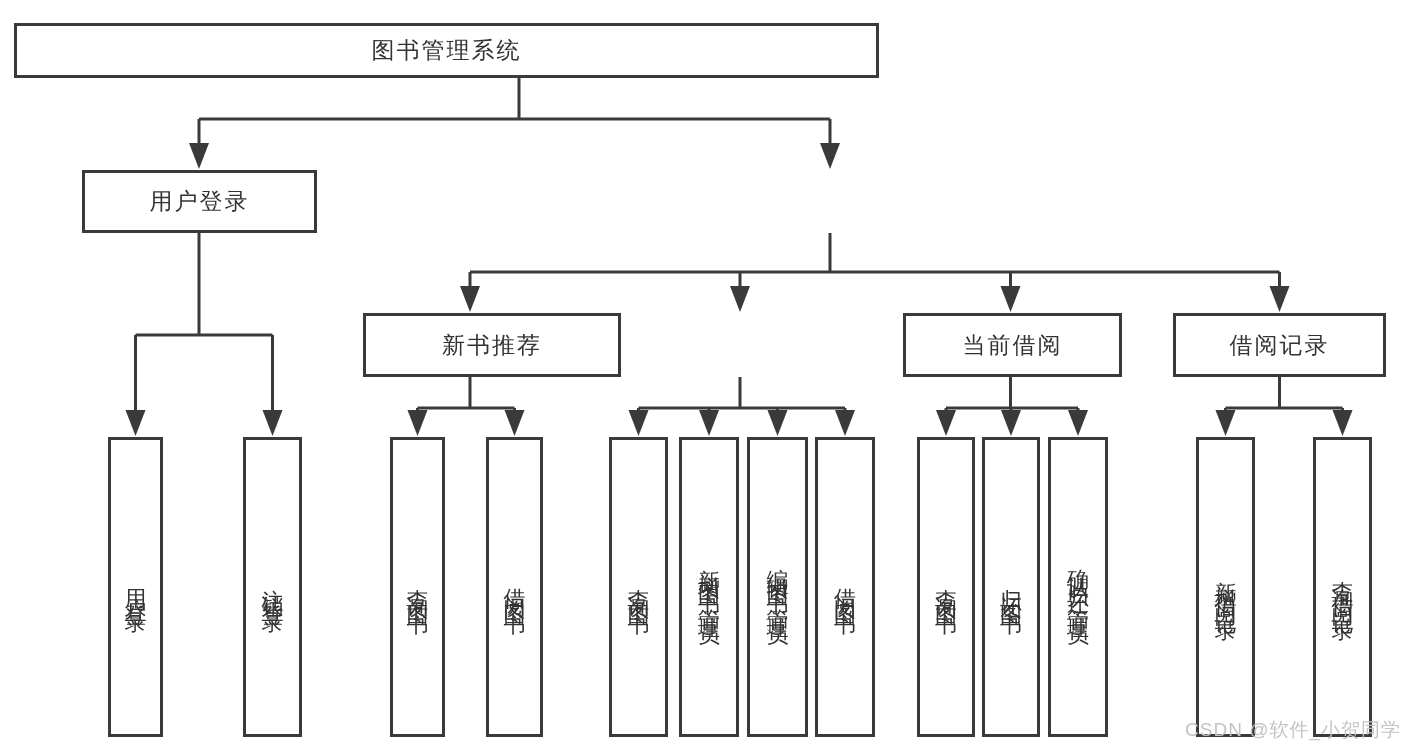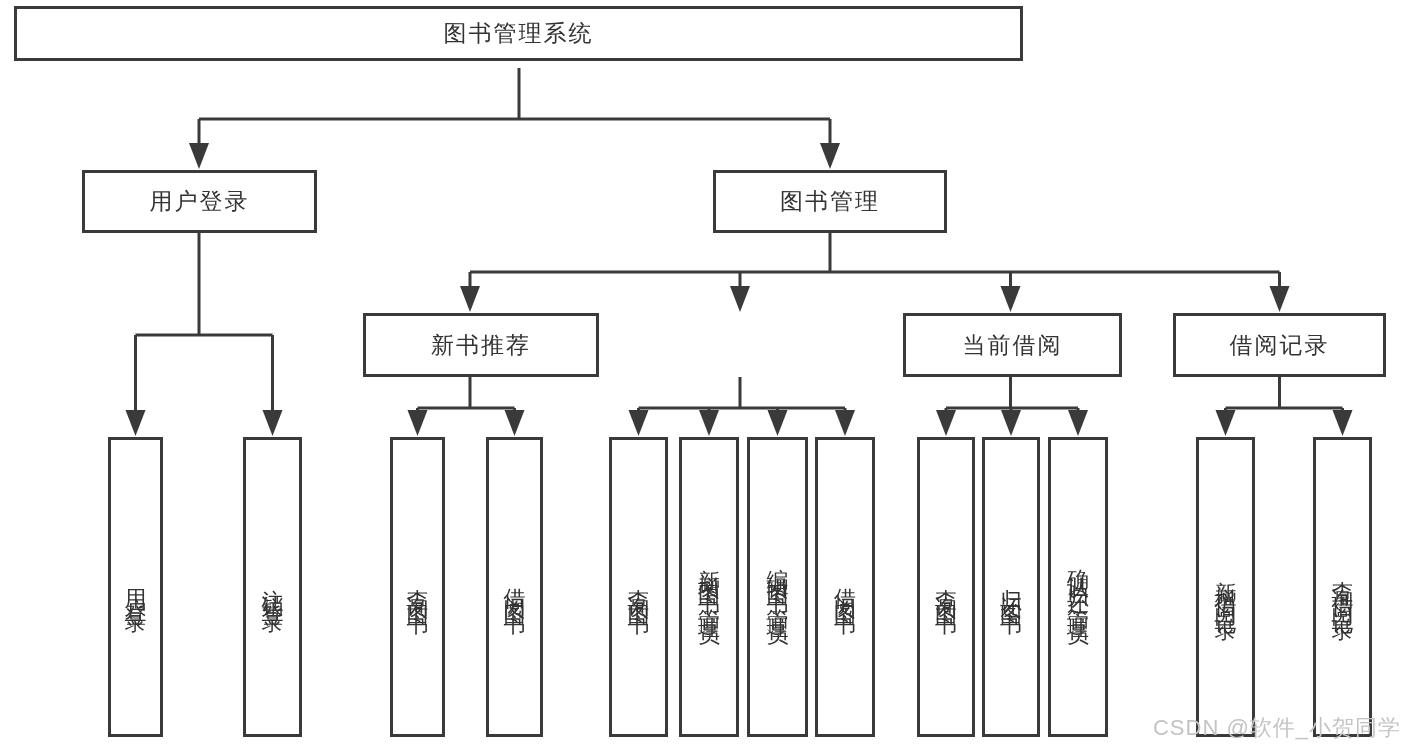--- a/index.html
+++ b/index.html
@@ -33,21 +33,21 @@
     font-size:22px;
     line-height:1;
     letter-spacing:8px;
     white-space:nowrap;
   }
   .watermark {
     position:absolute;
     right:4px;
     bottom:4px;
     z-index:5;
-    font-size:22px;
+    font-size:19px;
     color:#c3c3c3;
     letter-spacing:1px;
     white-space:nowrap;
   }
 </style>
 </head>
 <body>
 
 <div class="canvas">
 
@@ -77,32 +77,29 @@
       <polygon points="767.5,410 787.5,410 777.5,436"></polygon>
       <polygon points="835,410 855,410 845,436"></polygon>
       <polygon points="936,410 956,410 946,436"></polygon>
       <polygon points="1001,410 1021,410 1011,436"></polygon>
       <polygon points="1068,410 1088,410 1078,436"></polygon>
       <polygon points="1215.5,410 1235.5,410 1225.5,436"></polygon>
       <polygon points="1332.5,410 1352.5,410 1342.5,436"></polygon>
     </g>
   </svg>
 
-  <div class="node" style="left:14px;top:6px;width:1009px;height:55px">
+  <div class="node" style="left:14px;top:23px;width:865px;height:55px">
     <span class="hlabel">图书管理系统</span>
   </div>
 
   <div class="node" style="left:82px;top:170px;width:235px;height:63px">
     <span class="hlabel">用户登录</span>
   </div>
-  <div class="node" style="left:713px;top:170px;width:234px;height:63px">
-    <span class="hlabel">图书管理</span>
-  </div>
 
-  <div class="node" style="left:363px;top:313px;width:236px;height:64px">
+  <div class="node" style="left:363px;top:313px;width:258px;height:64px">
     <span class="hlabel">新书推荐</span>
   </div>
   <div class="node" style="left:903px;top:313px;width:219px;height:64px">
     <span class="hlabel">当前借阅</span>
   </div>
   <div class="node" style="left:1173px;top:313px;width:213px;height:64px">
     <span class="hlabel">借阅记录</span>
   </div>
 
   <div class="node" style="left:108px;top:437px;width:55px;height:300px">

